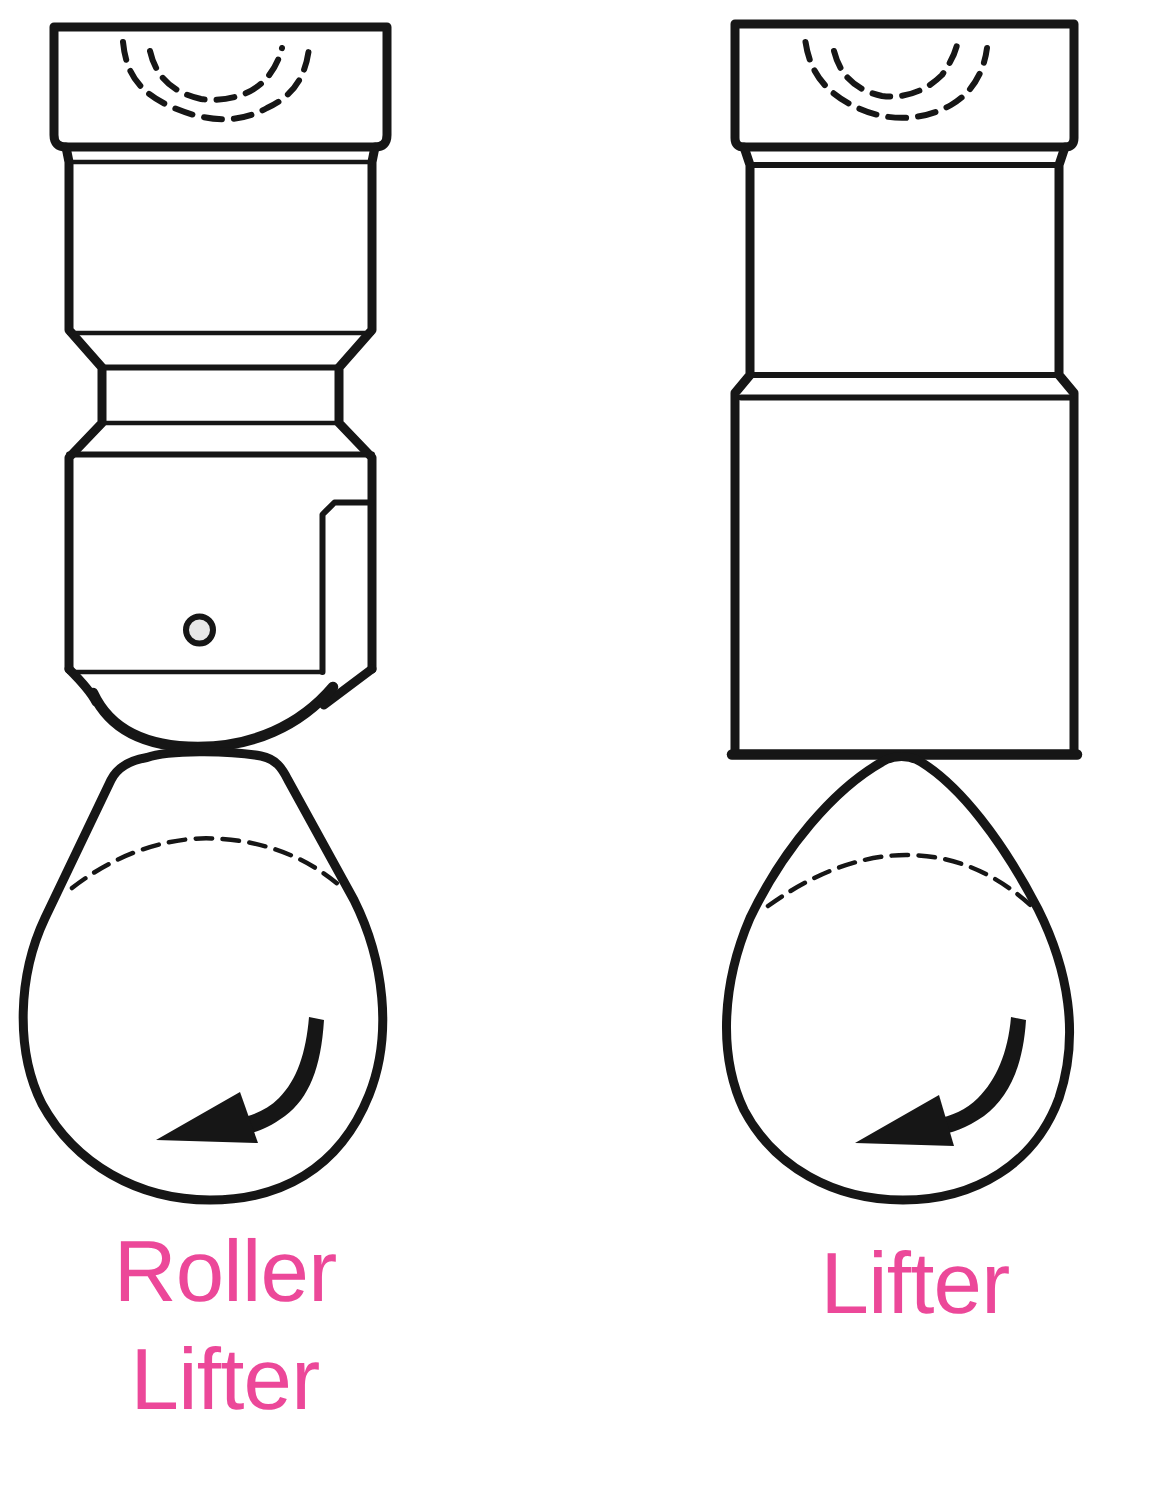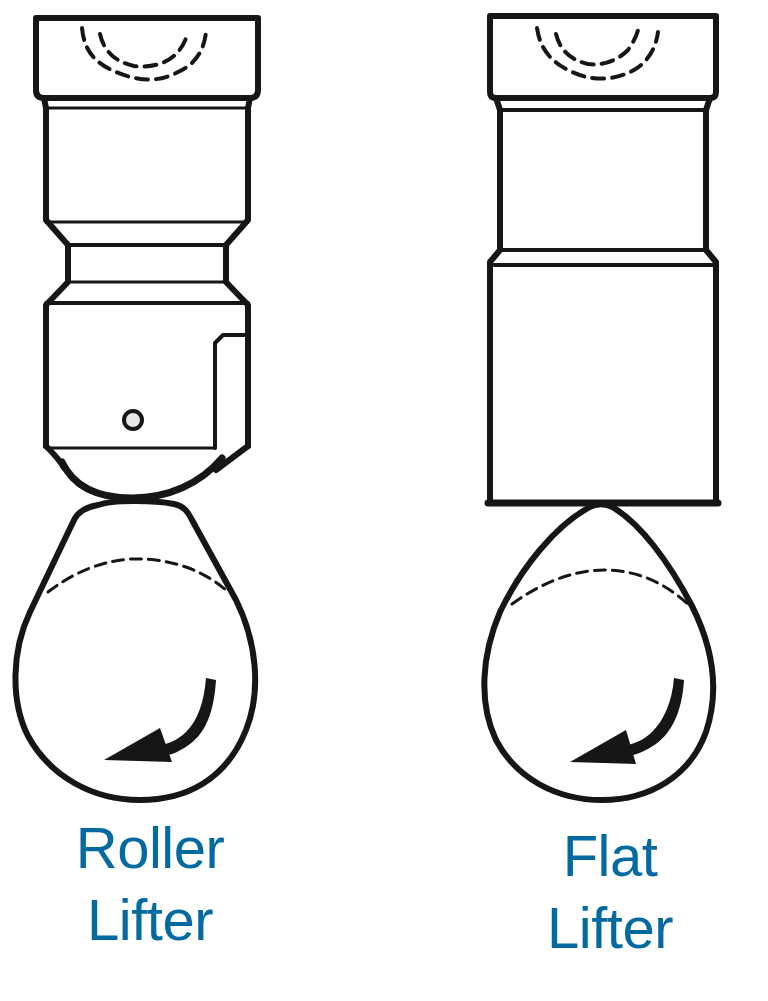--- a/index.html
+++ b/index.html
@@ -18,21 +18,21 @@
       left: 0;
       top: 0;
       width: 768px;
       height: 1001px;
     }
     .label {
       position: absolute;
       font-family: "Liberation Sans", "DejaVu Sans", sans-serif;
       font-size: 58px;
       line-height: 72px;
-      color: #0369a1;
+      color: #ec4899;
       text-align: center;
       letter-spacing: -0.5px;
     }
     .label span { display: block; }
     #label-roller { left: 40px; top: 812px; width: 220px; }
     #label-flat { left: 500px; top: 820px; width: 220px; }
   </style>
 </head>
 <body>
 
@@ -120,15 +120,14 @@
     </g>
   </g>
 </svg>
 
 <div class="label" id="label-roller">
   <span>Roller</span>
   <span>Lifter</span>
 </div>
 
 <div class="label" id="label-flat">
-  <span>Flat</span>
   <span>Lifter</span>
 </div>
 
 </body></html>

